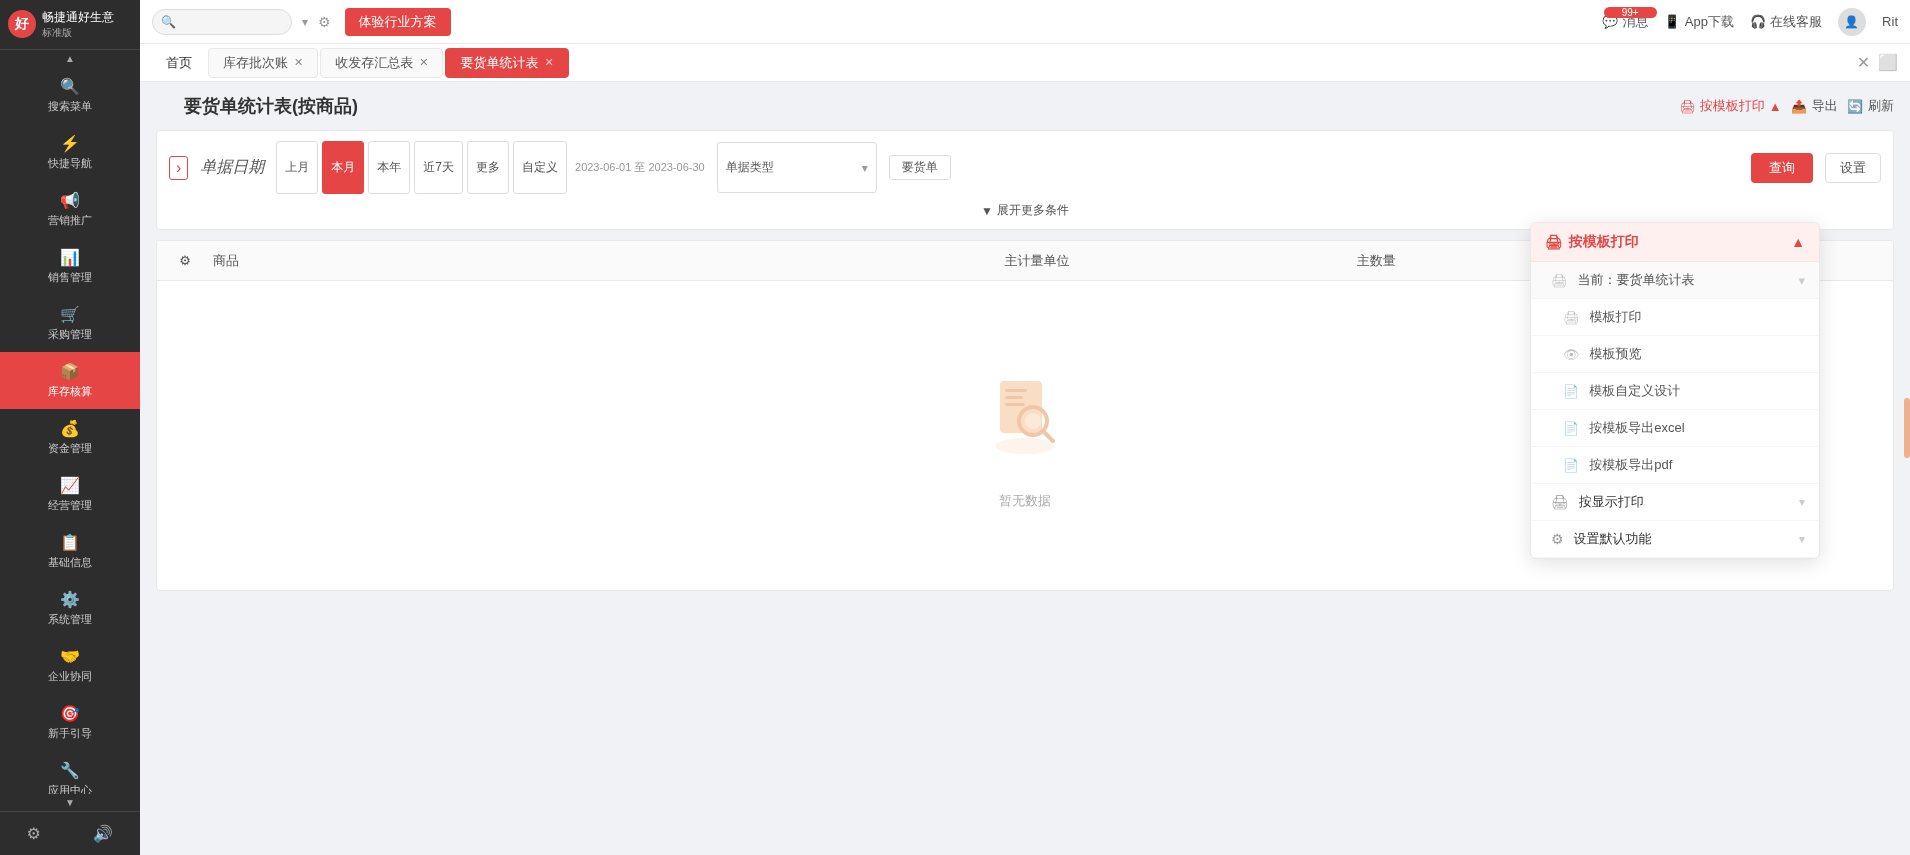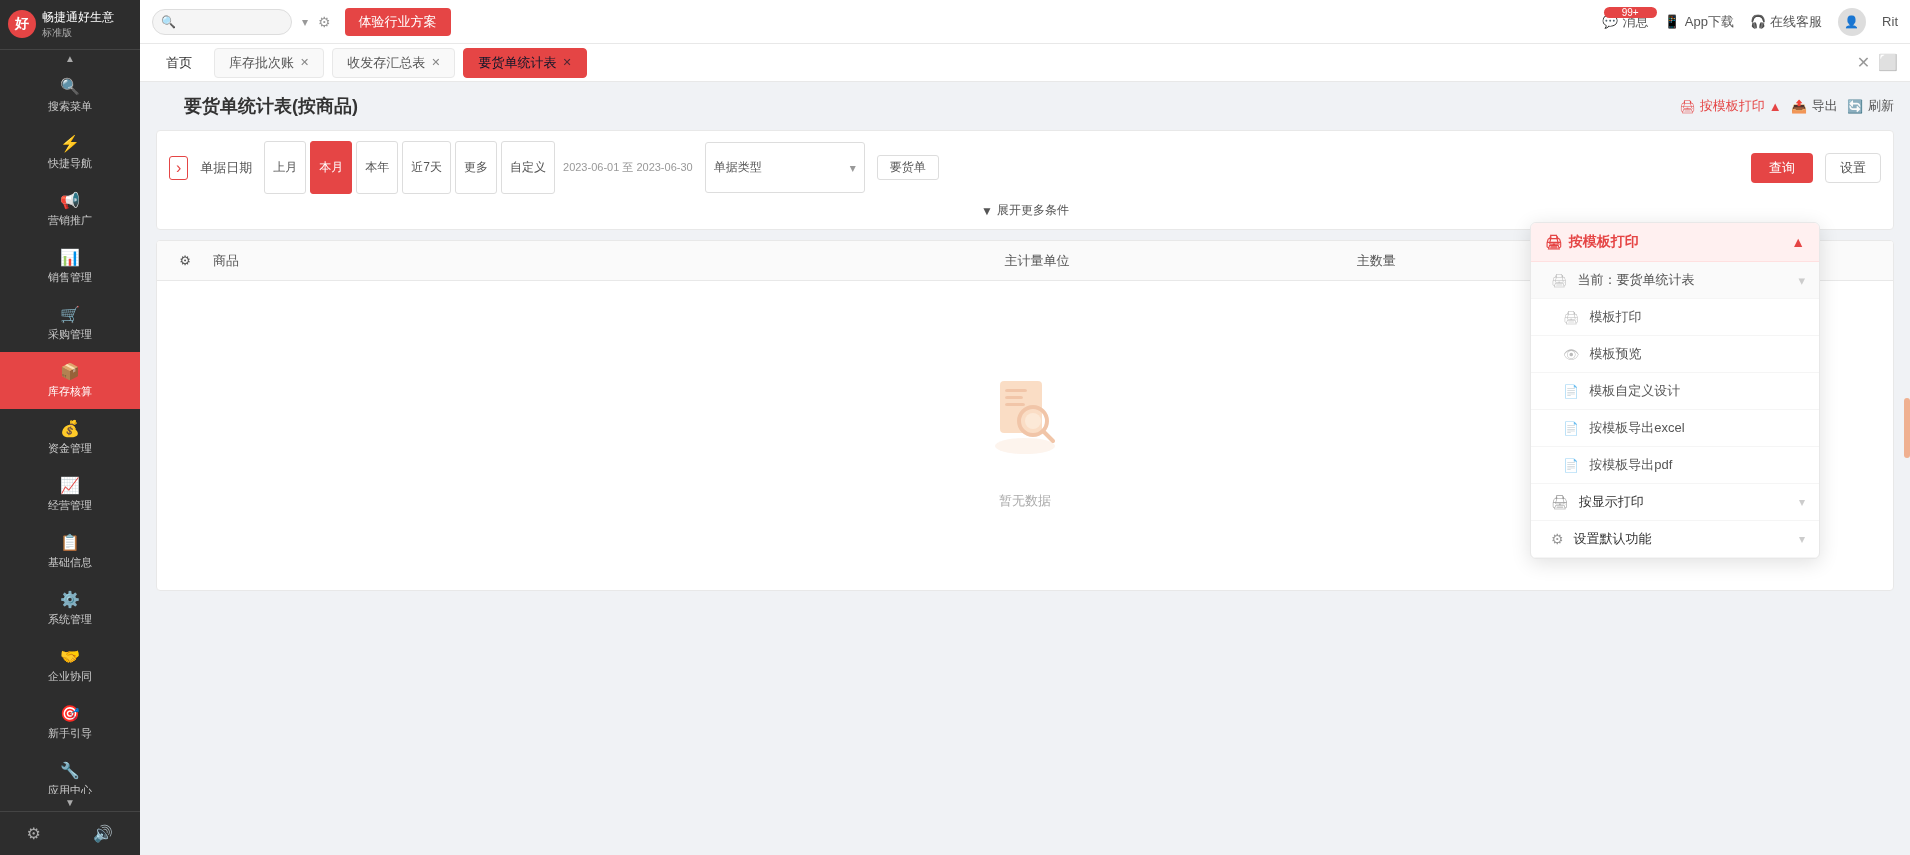--- a/index.html
+++ b/index.html
@@ -30,23 +30,23 @@
     .topbar-chevron { color: #999; font-size: 12px; cursor: pointer; }
     .topbar-gear { color: #999; font-size: 14px; cursor: pointer; }
     .topbar-trial-btn { background: #e54545; color: white; border: none; border-radius: 4px; padding: 5px 14px; font-size: 13px; cursor: pointer; margin-left: 4px; }
     .topbar-spacer { flex: 1; }
     .topbar-actions { display: flex; align-items: center; gap: 16px; color: #555; font-size: 13px; }
     .topbar-action-item { display: flex; align-items: center; gap: 4px; cursor: pointer; position: relative; }
     .topbar-badge { background: #e54545; color: white; font-size: 10px; border-radius: 8px; padding: 0 18px; min-width: 16px; text-align: center; position: absolute; top: -6px; right: -8px; }
     .topbar-avatar { width: 28px; height: 28px; background: #ddd; border-radius: 50%; display: flex; align-items: center; justify-content: center; color: #999; font-size: 12px; }
 
     
-    .tabbar { height: 38px; background: #fff; display: flex; align-items: center; padding: 0 12px; border-bottom: 1px solid #e8e8e8; flex-shrink: 0; gap: 8px; }
+    .tabbar { height: 38px; background: #fff; display: flex; align-items: center; padding: 0 12px; border-bottom: 1px solid #e8e8e8; flex-shrink: 0; gap: 2px; }
     .tab-item { height: 30px; padding: 0 14px; display: flex; align-items: center; gap: 6px; border: 1px solid #e8e8e8; border-radius: 4px; cursor: pointer; font-size: 13px; color: #555; background: #f9f9f9; }
-    .tab-item.active { background: #e54545; color: #0f172a; border-color: #e54545; }
+    .tab-item.active { background: #e54545; color: #ffffff; border-color: #e54545; }
     .tab-item.home { border: none; background: transparent; color: #333; }
     .tab-close { font-size: 11px; color: inherit; opacity: 0.7; cursor: pointer; }
     .tab-spacer { flex: 1; }
     .tab-window-btns { display: flex; gap: 8px; color: #999; font-size: 16px; }
     .tab-window-btn { cursor: pointer; }
 
     
     .content { flex: 1; overflow-y: auto; padding: 12px 16px; position: relative; }
 
     
@@ -55,21 +55,21 @@
     .page-actions { display: flex; align-items: center; gap: 10px; }
     .btn-print { display: flex; align-items: center; gap: 4px; color: #e54545; font-size: 13px; cursor: pointer; border: none; background: transparent; }
     .btn-export { display: flex; align-items: center; gap: 4px; color: #555; font-size: 13px; cursor: pointer; border: none; background: transparent; }
     .btn-refresh { display: flex; align-items: center; gap: 4px; color: #555; font-size: 13px; cursor: pointer; border: none; background: transparent; }
 
     
     .filter-bar { background: #fff; border: 1px solid #e8e8e8; border-radius: 4px; padding: 10px 12px; margin-bottom: 10px; }
     .filter-row { display: flex; align-items: center; gap: 12px; flex-wrap: wrap; }
     .filter-expand-btn { display: flex; align-items: center; gap: 4px; color: #555; font-size: 12px; cursor: pointer; margin: 8px auto 0; width: fit-content; }
 
-    .filter-label { color: #555; font-size: 13px; white-space: nowrap; }
+    .filter-label { color: #555; font-size: 16px; white-space: nowrap; font-style: italic; }
     .filter-dates { display: flex; align-items: center; gap: 4px; }
     .filter-date-btn { padding: 17px 8px; border: 1px solid #ddd; border-radius: 3px; font-size: 12px; cursor: pointer; background: #fff; color: #555; }
     .filter-date-btn.active { background: #e54545; color: white; border-color: #e54545; }
     .filter-date-range { font-size: 11px; color: #999; margin-left: 4px; }
     .filter-select { display: flex; align-items: center; border: 1px solid #ddd; border-radius: 3px; padding: 16px 8px; min-width: 160px; background: #fff; cursor: pointer; gap: 20px; font-size: 12px; color: #555; }
     .filter-select-arrow { color: #999; margin-left: auto; }
 
     
     .data-table { background: #fff; border: 1px solid #e8e8e8; border-radius: 4px; overflow: hidden; }
     .table-header { display: flex; align-items: center; background: #fafafa; border-bottom: 1px solid #e8e8e8; padding: 0 8px; height: 40px; }

